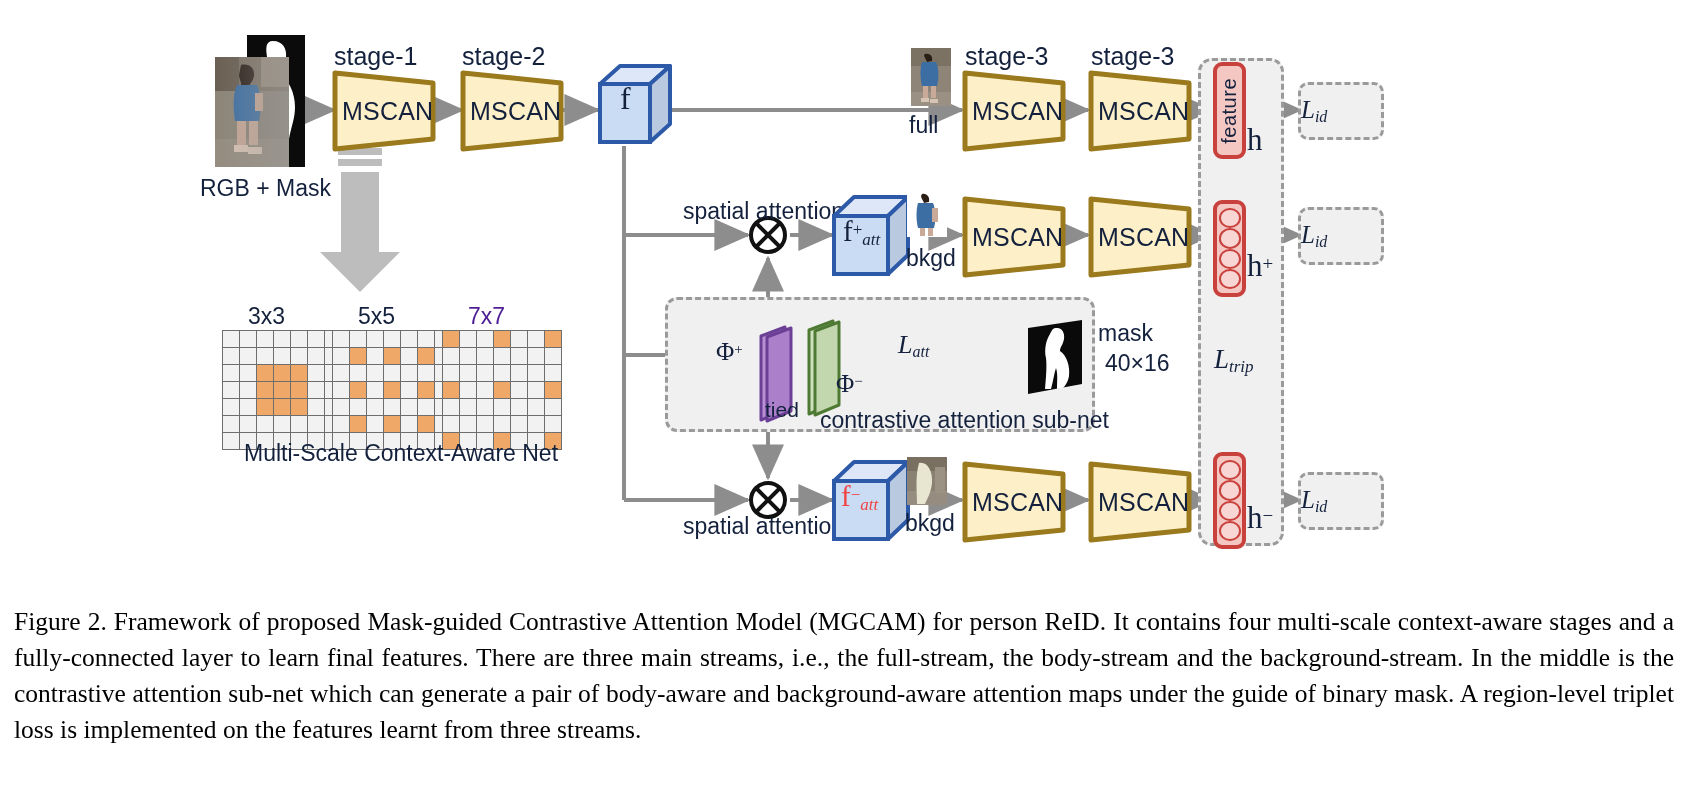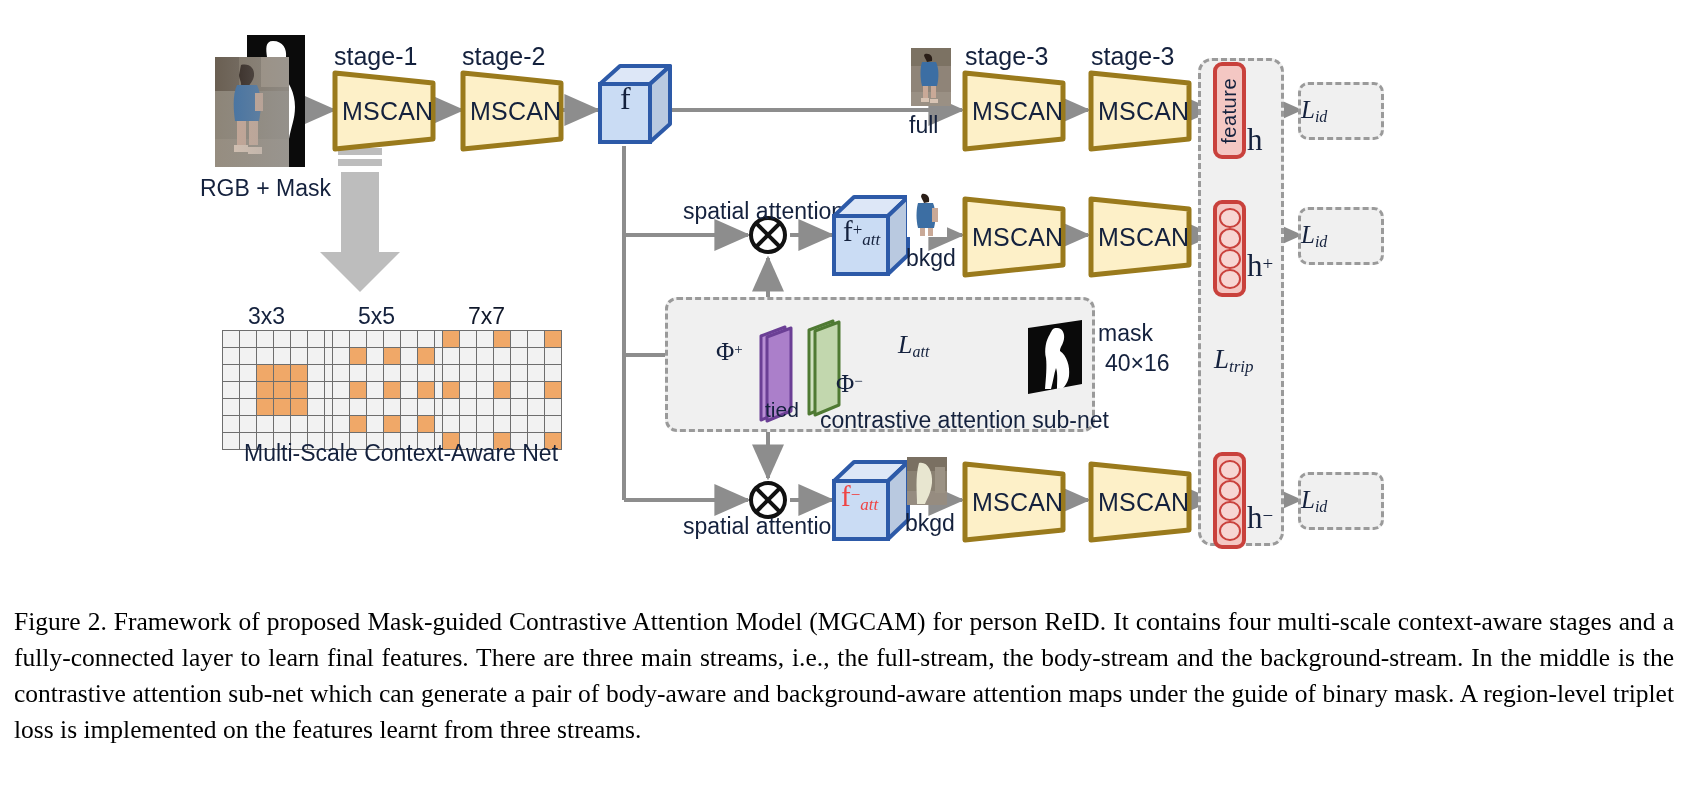--- a/index.html
+++ b/index.html
@@ -291,21 +291,21 @@
       <div class="kcell"></div>
       <div class="kcell"></div>
       <div class="kcell"></div>
       <div class="kcell"></div>
       <div class="kcell"></div>
       <div class="kcell"></div>
       <div class="kcell"></div>
       <div class="kcell"></div>
     </div>
 
-  <div class="abs" style="left:468px;top:303px;font-size:23px;color:#0f172a;">7x7</div>
+  <div class="abs" style="left:468px;top:303px;font-size:23px;color:#4c1d95;">7x7</div>
   <div class="abs kgrid" style="left:442px;top:330px;">
       <div class="kcell on"></div>
       <div class="kcell"></div>
       <div class="kcell"></div>
       <div class="kcell on"></div>
       <div class="kcell"></div>
       <div class="kcell"></div>
       <div class="kcell on"></div>
       <div class="kcell"></div>
       <div class="kcell"></div>

